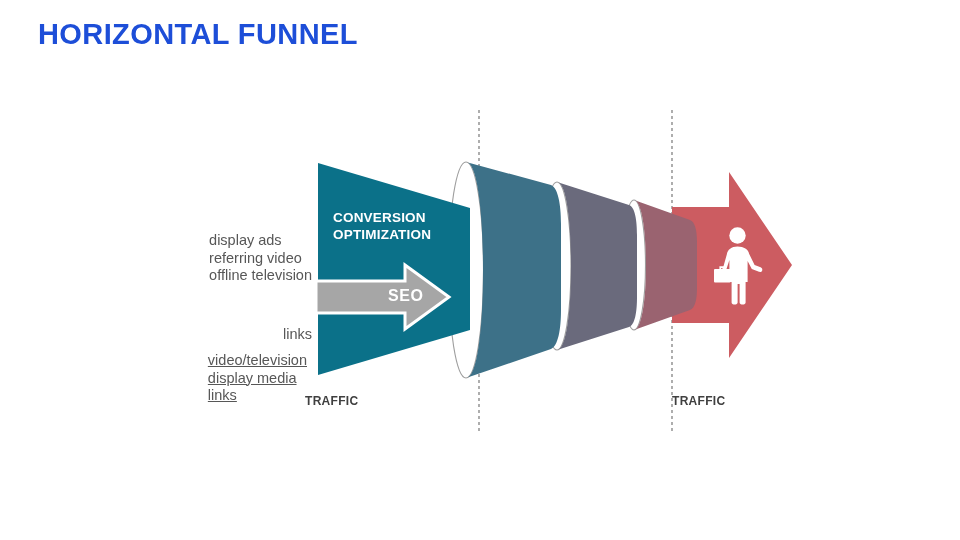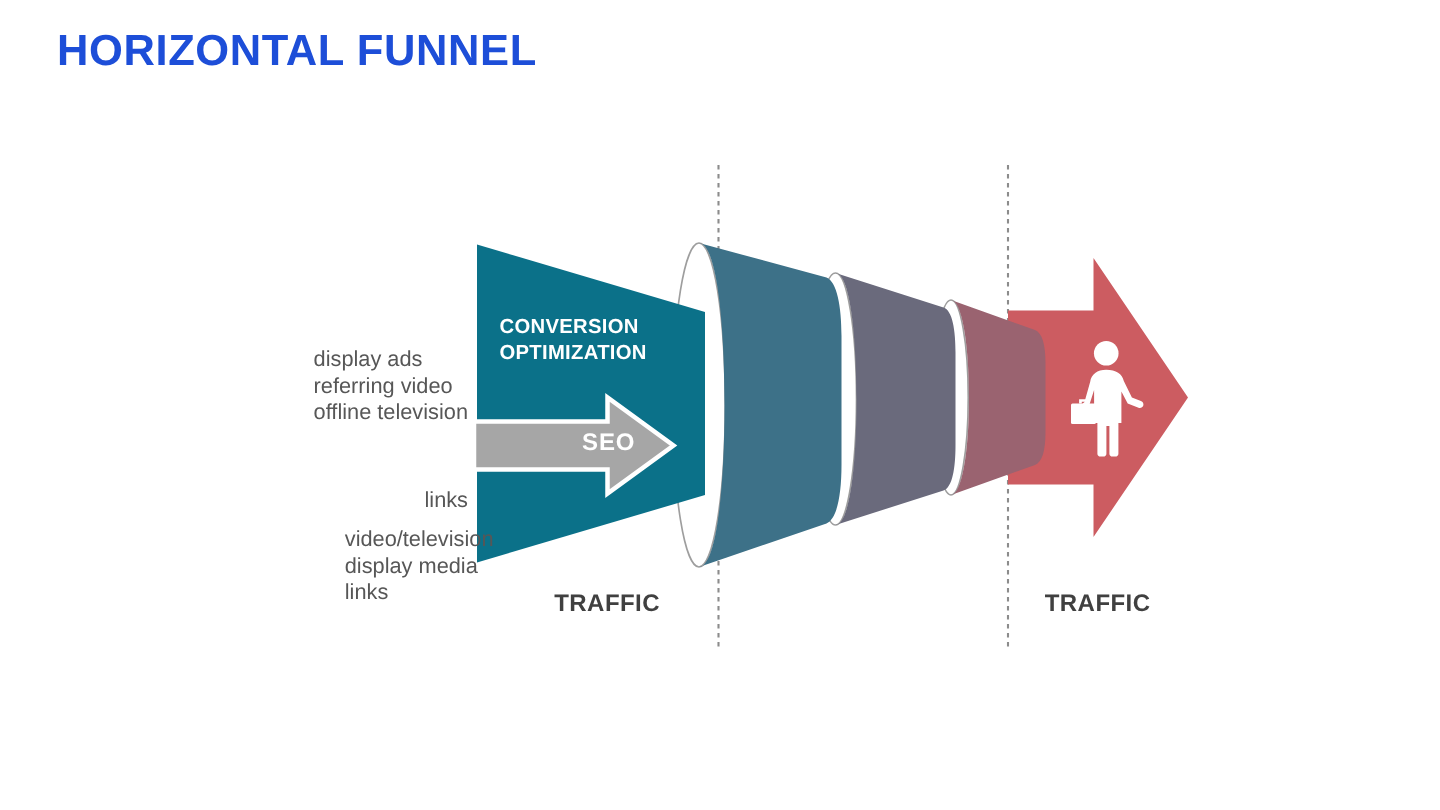--- a/index.html
+++ b/index.html
@@ -41,25 +41,25 @@
     text-align: left;
     color: #575757;
     font-size: 14.5px;
     line-height: 17.5px;
     white-space: nowrap;
     margin-top: 46px;
   }
   .stage-label {
     position: absolute;
     color: #404040;
-    font-size: 16px;
+    font-size: 12px;
     font-weight: bold;
     letter-spacing: 0.3px;
     white-space: nowrap;
-    text-align: right;
+    text-align: left;
   }
 </style>
 </head>
 <body>
 
 <div id="slide">
 
   <div id="title">HORIZONTAL FUNNEL</div>
 
   <svg id="diagram" viewBox="0 0 960 540">
@@ -159,21 +159,21 @@
   <div class="src-label" style="right:648px; top:186px;">
     <div>display ads</div>
     <div>referring video</div>
     <div>offline television</div>
   </div>
 
   <div class="src-label" style="right:648px; top:280px;">
     <div>links</div>
   </div>
 
-  <div class="src-label" style="right:631px; top:306px;">
+  <div class="src-label" style="right:653px; top:306px;text-decoration:underline;">
     <div>video/television</div>
     <div>display media</div>
     <div>links</div>
   </div>
 
   <div style="position:absolute; left:333px; top:210px; color:#FFFFFF; font-size:13.5px; font-weight:bold; line-height:16.5px; letter-spacing:0.2px;">
     <div>CONVERSION</div>
     <div>OPTIMIZATION</div>
   </div>
 

